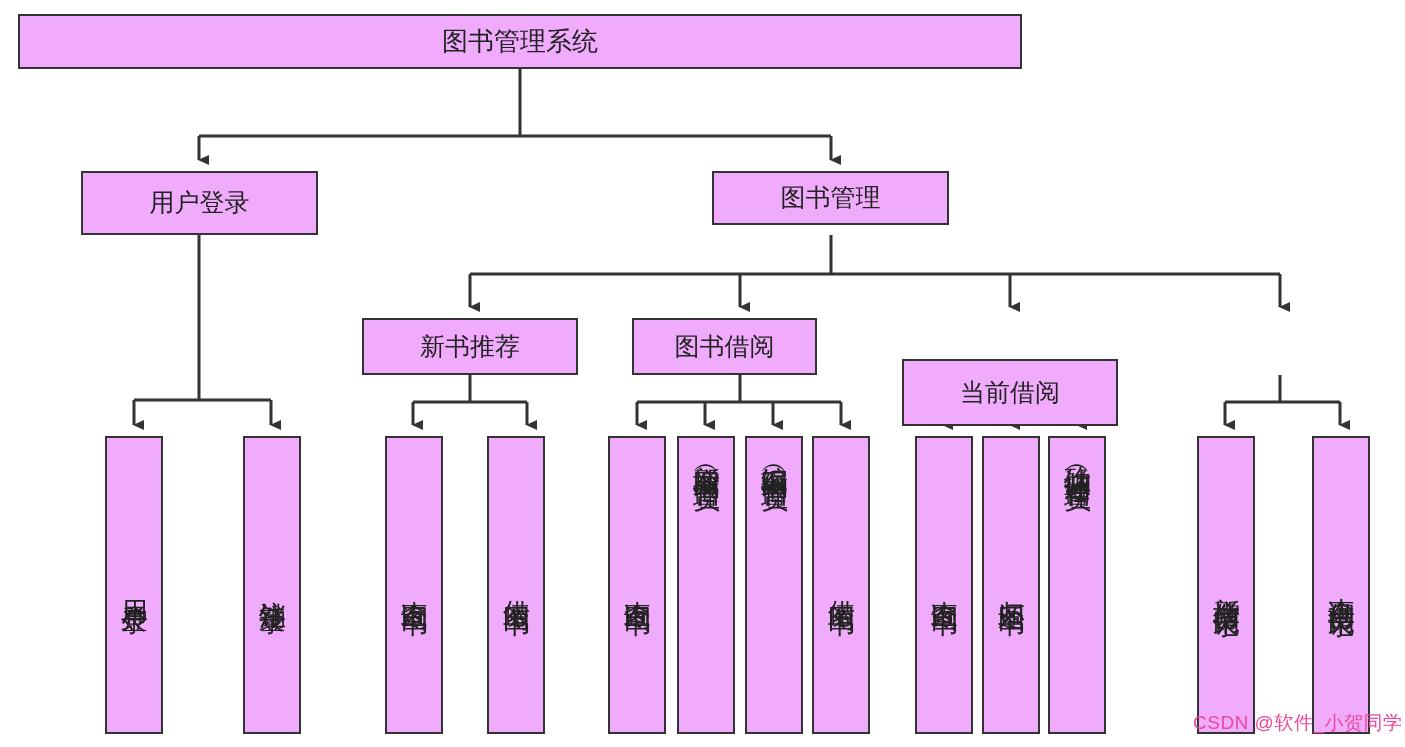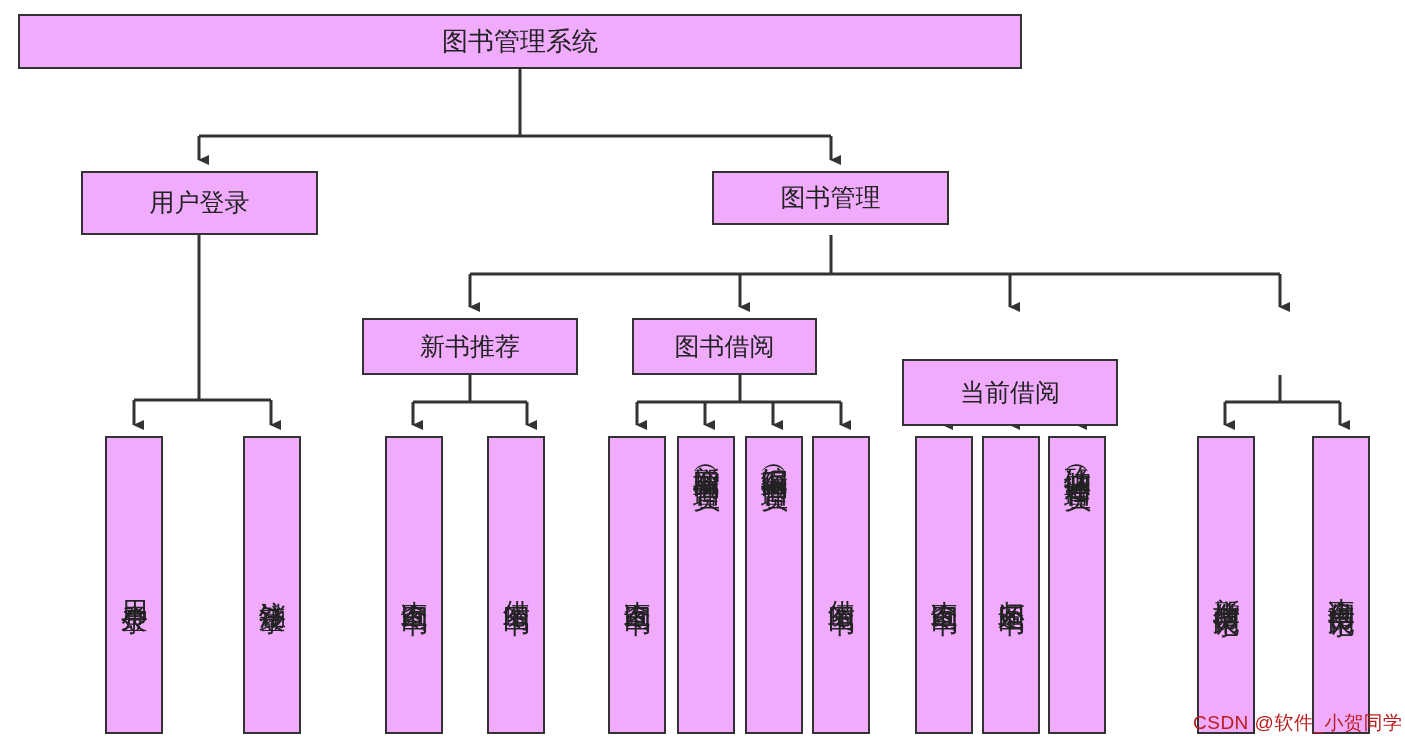--- a/index.html
+++ b/index.html
@@ -62,21 +62,21 @@
   }
   .node.leaf.leaf-centered {
     align-items: center;
     padding-top: 0;
   }
   #watermark {
     position: absolute;
     left: 1193px;
     top: 710px;
     font-size: 19px;
-    color: #b91c1c;
+    color: #ec4899;
     white-space: nowrap;
     letter-spacing: 0.5px;
     pointer-events: none;
   }
 </style>
 </head>
 <body>
 
 <div id="stage">
 

